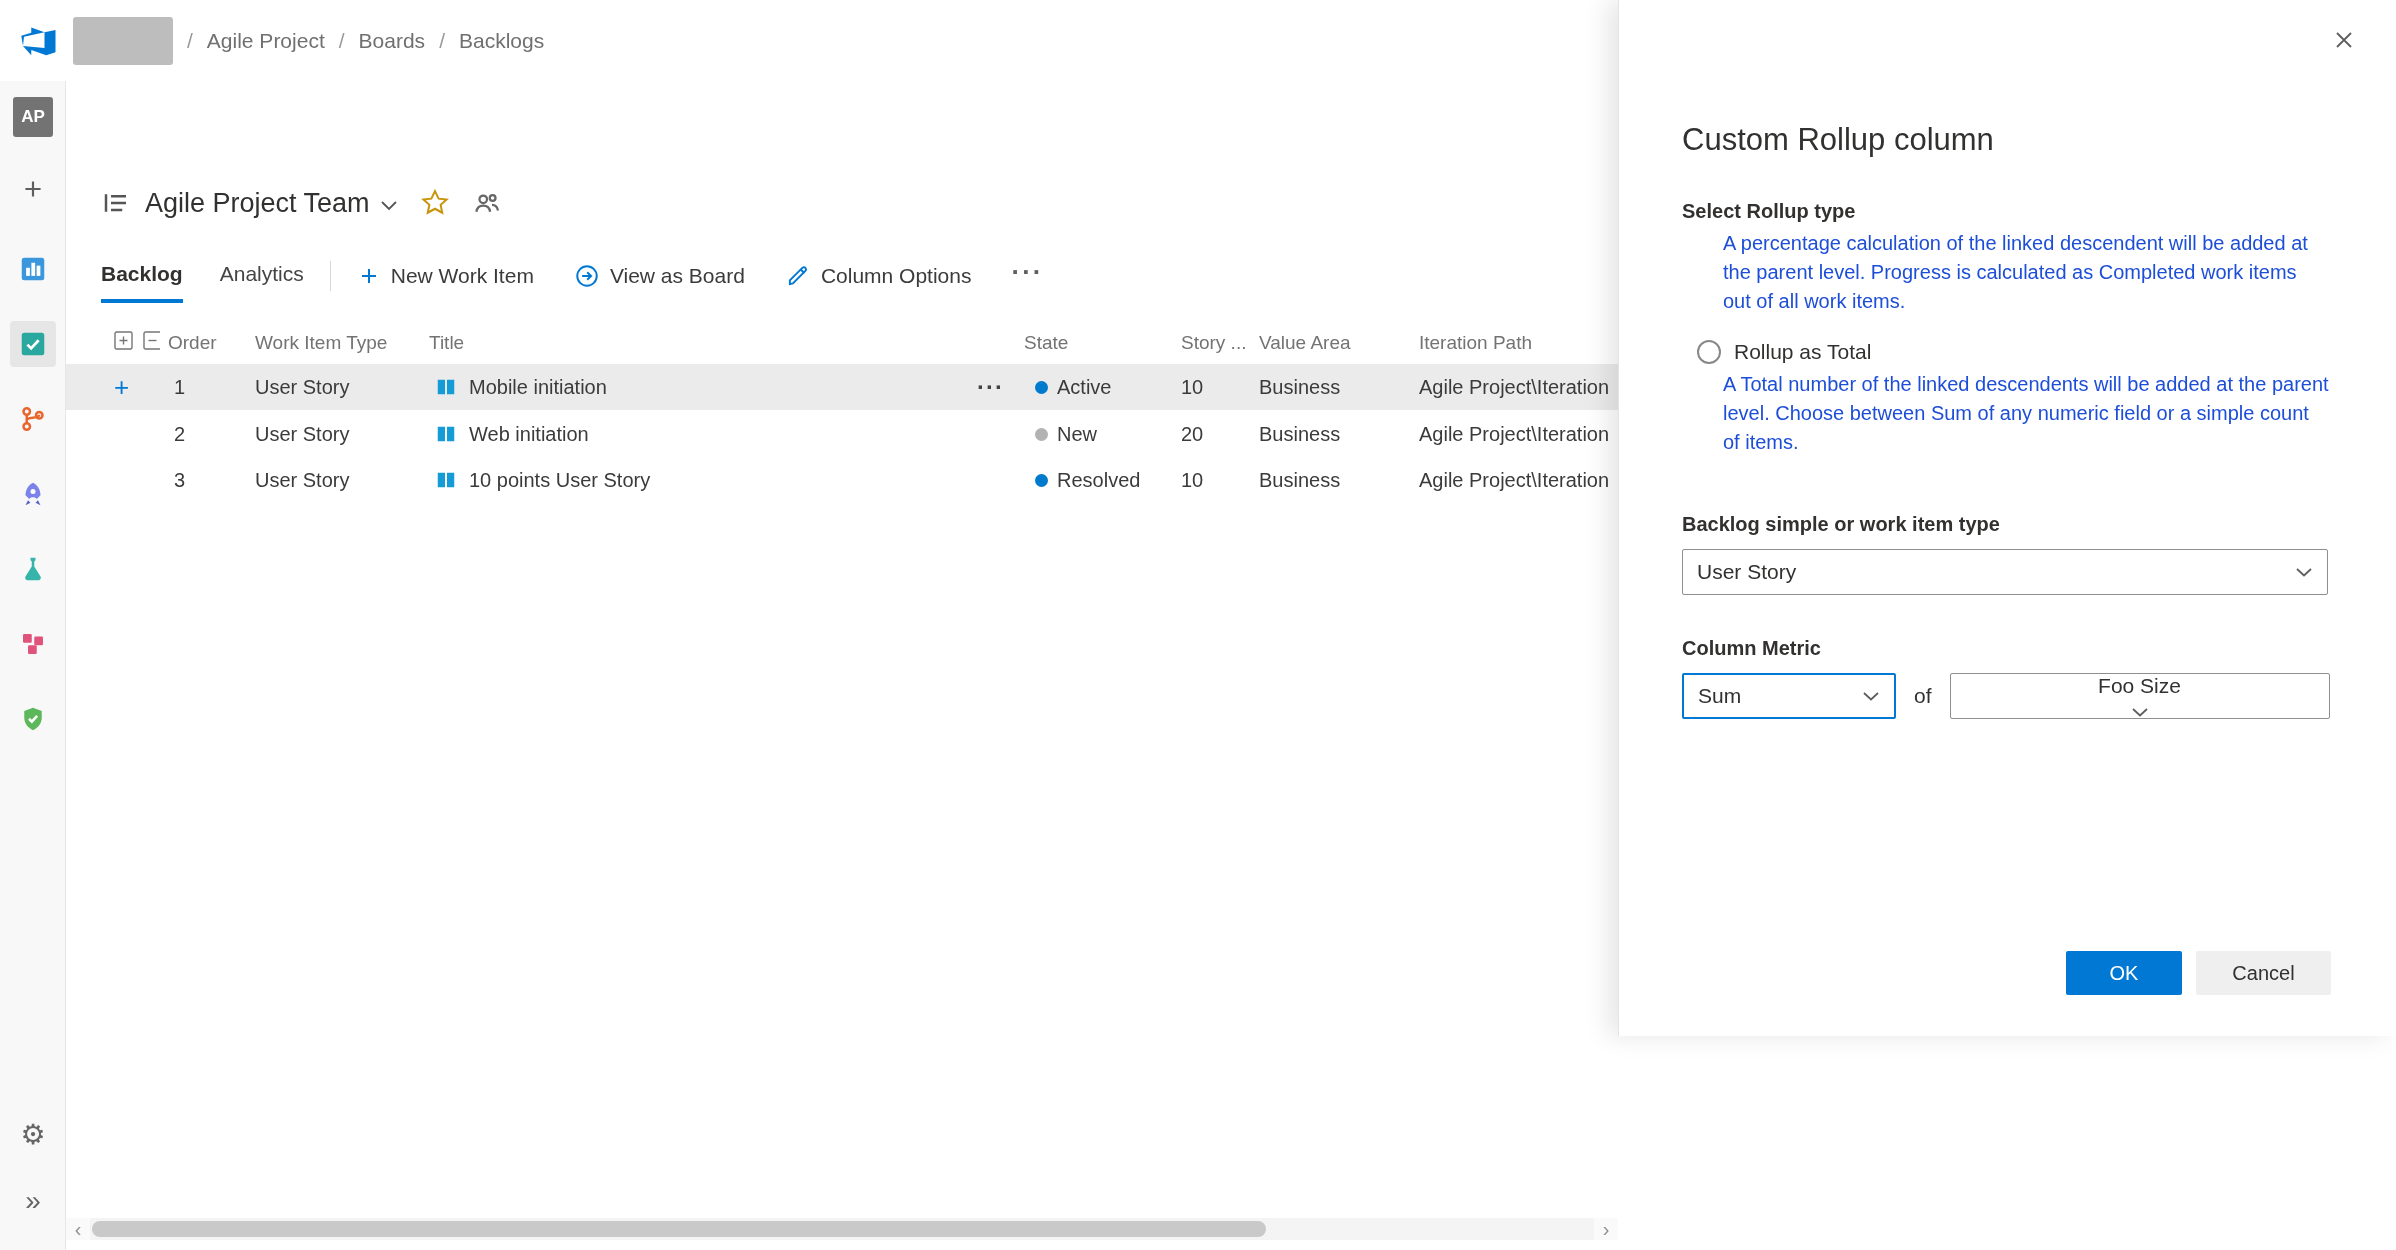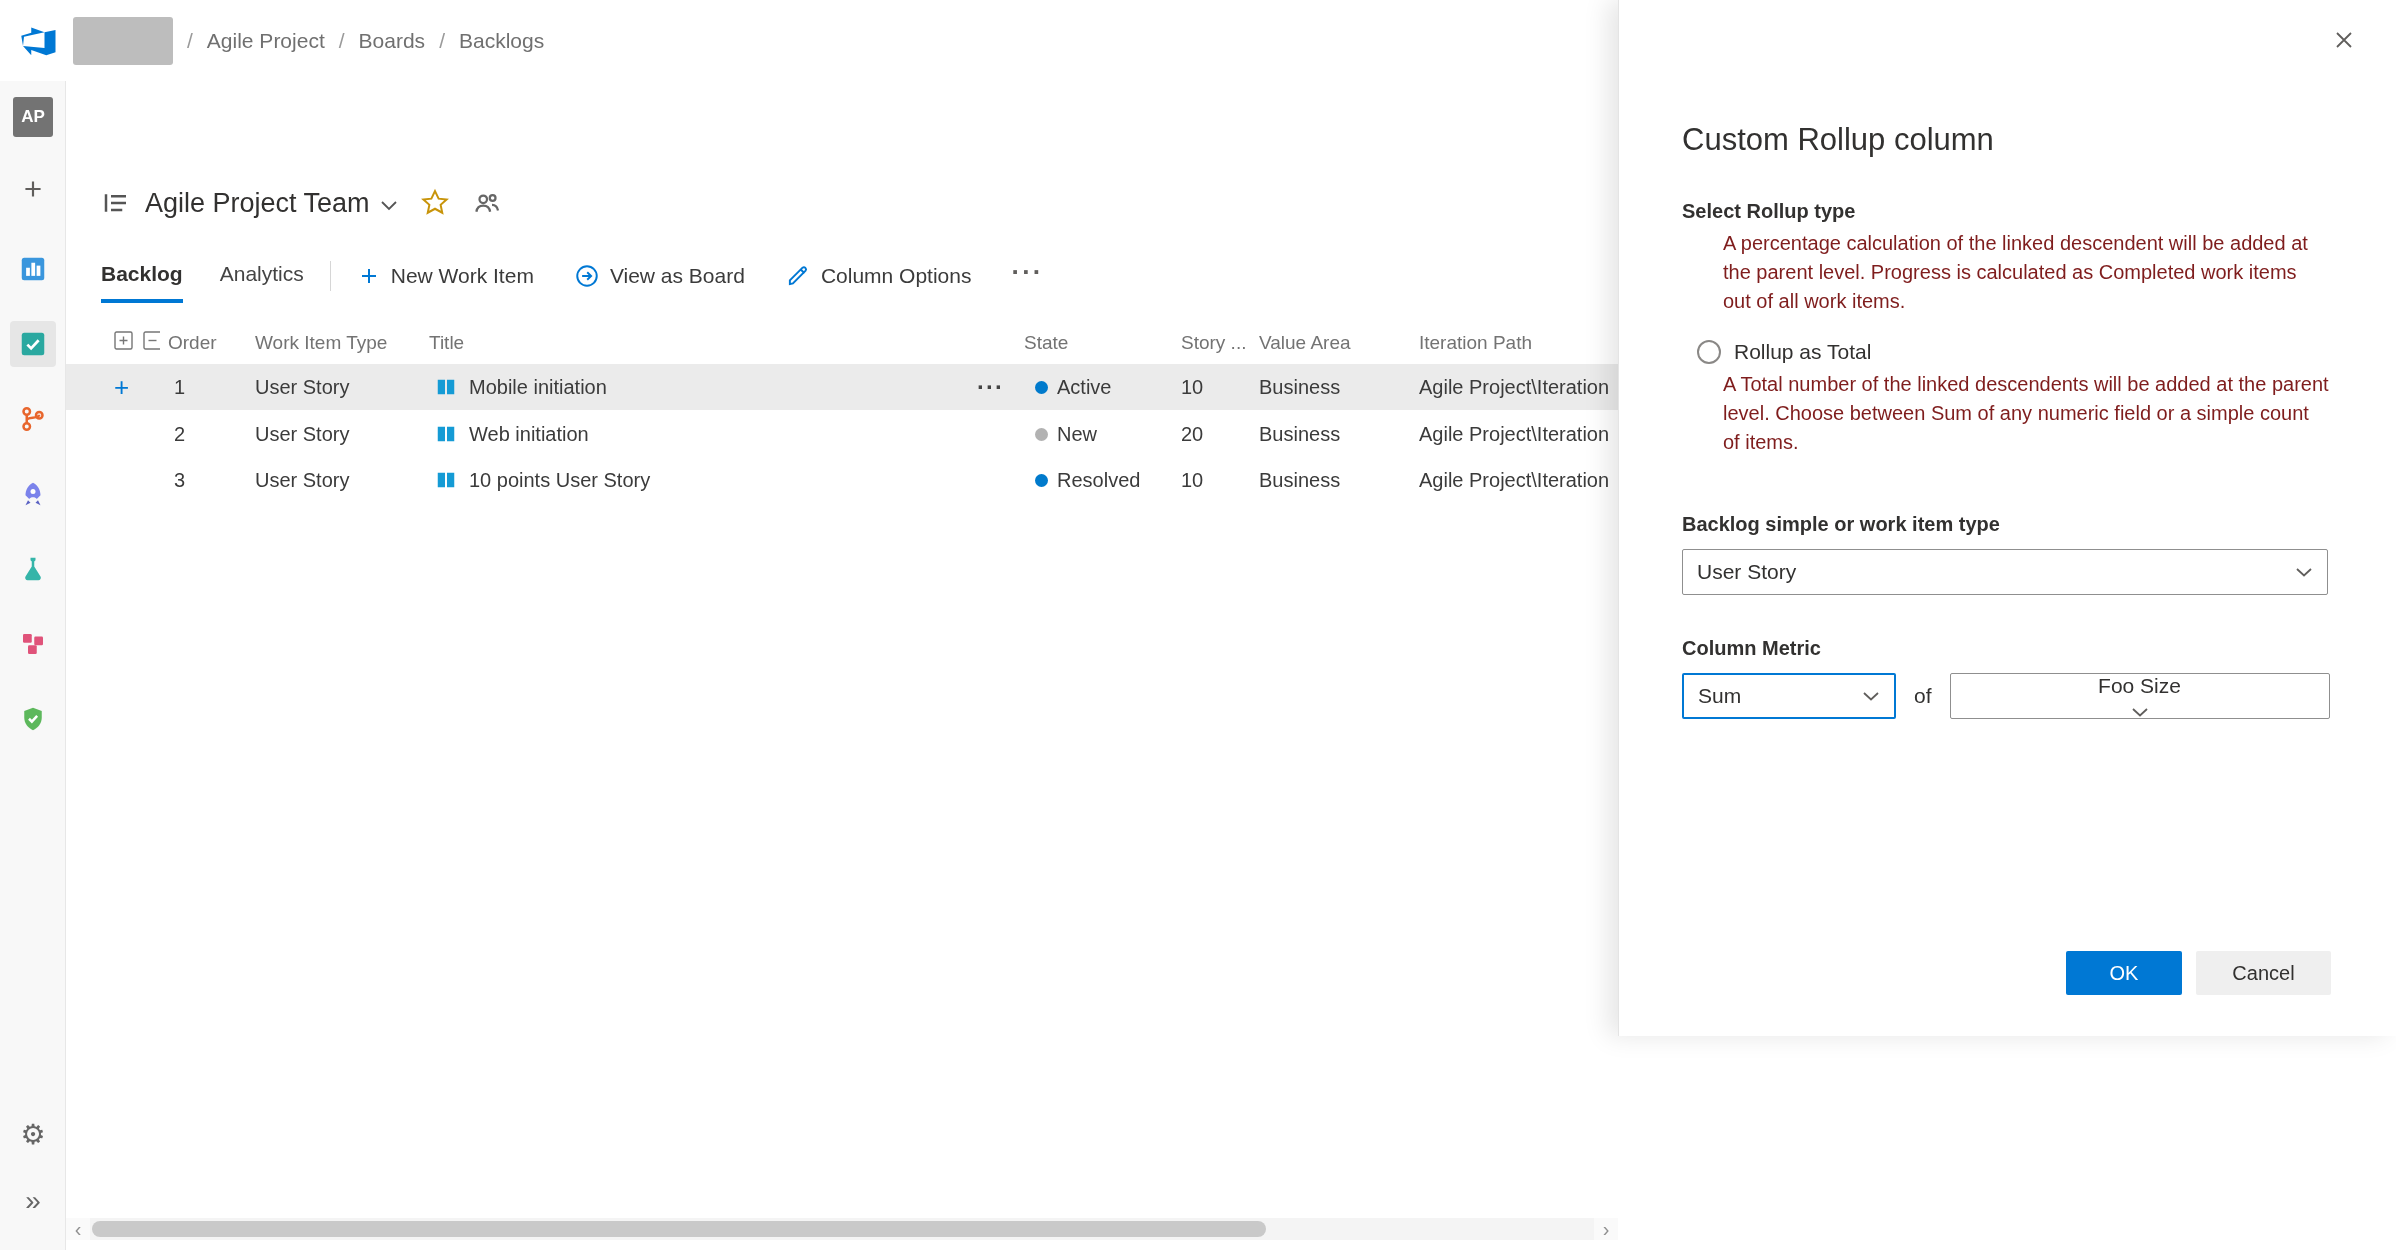--- a/index.html
+++ b/index.html
@@ -68,21 +68,21 @@
   
   .panel { position:absolute; top:0; right:0; width:778px; height:1036px; background:#fff; border-left:1px solid #e4e4e4; box-shadow:-10px 0 24px rgba(0,0,0,0.10); padding:0 65px 0 63px; z-index:10; }
   .panel-close { position:absolute; top:22px; right:34px; width:36px; height:36px; display:flex; align-items:center; justify-content:center; cursor:pointer; }
   .panel-title { margin-top:122px; font-size:31px; font-weight:400; color:#323130; }
   .panel-label { margin-top:42px; font-size:20px; font-weight:700; color:#323130; }
   .option-row { margin-top:24px; display:flex; align-items:center; gap:13px; margin-left:15px; cursor:pointer; }
   .radio { width:24px; height:24px; border-radius:50%; border:2px solid #8a8886; position:relative; flex:0 0 auto; }
   .radio.selected { border-color:#0078d4; }
   .radio.selected::after { content:""; position:absolute; left:4px; top:4px; width:12px; height:12px; border-radius:50%; background:#0078d4; }
   .option-label { font-size:21px; color:#323130; }
-  .option-desc { margin-left:41px; margin-top:6px; width:606px; font-size:20px; line-height:29px; color:#7f1d1d; }
+  .option-desc { margin-left:41px; margin-top:6px; width:606px; font-size:20px; line-height:29px; color:#1d4ed8; }
   .field-label { margin-top:56px; font-size:20px; font-weight:700; color:#323130; }
   .field-label.metric { margin-top:42px; }
   .dropdown { margin-top:13px; height:46px; border:1px solid #8f8f8f; border-radius:2px; display:flex; align-items:center; justify-content:space-between; padding:0 14px; font-size:21px; color:#323130; cursor:pointer; background:#fff; }
   .dd-full { width:646px; }
   .metric-row { margin-top:13px; display:flex; align-items:center; }
   .dd-sum { width:214px; margin-top:0; border:2px solid #0078d4; }
   .of-text { margin:0 18px; font-size:21px; color:#323130; }
   .dd-field { width:380px; margin-top:0;flex-direction:column; }
   .panel-footer { position:absolute; right:65px; bottom:41px; display:flex; gap:14px; }
   .btn { height:44px; display:flex; align-items:center; justify-content:center; font-size:20px; border-radius:2px; cursor:pointer; border:none;text-align:center; }

